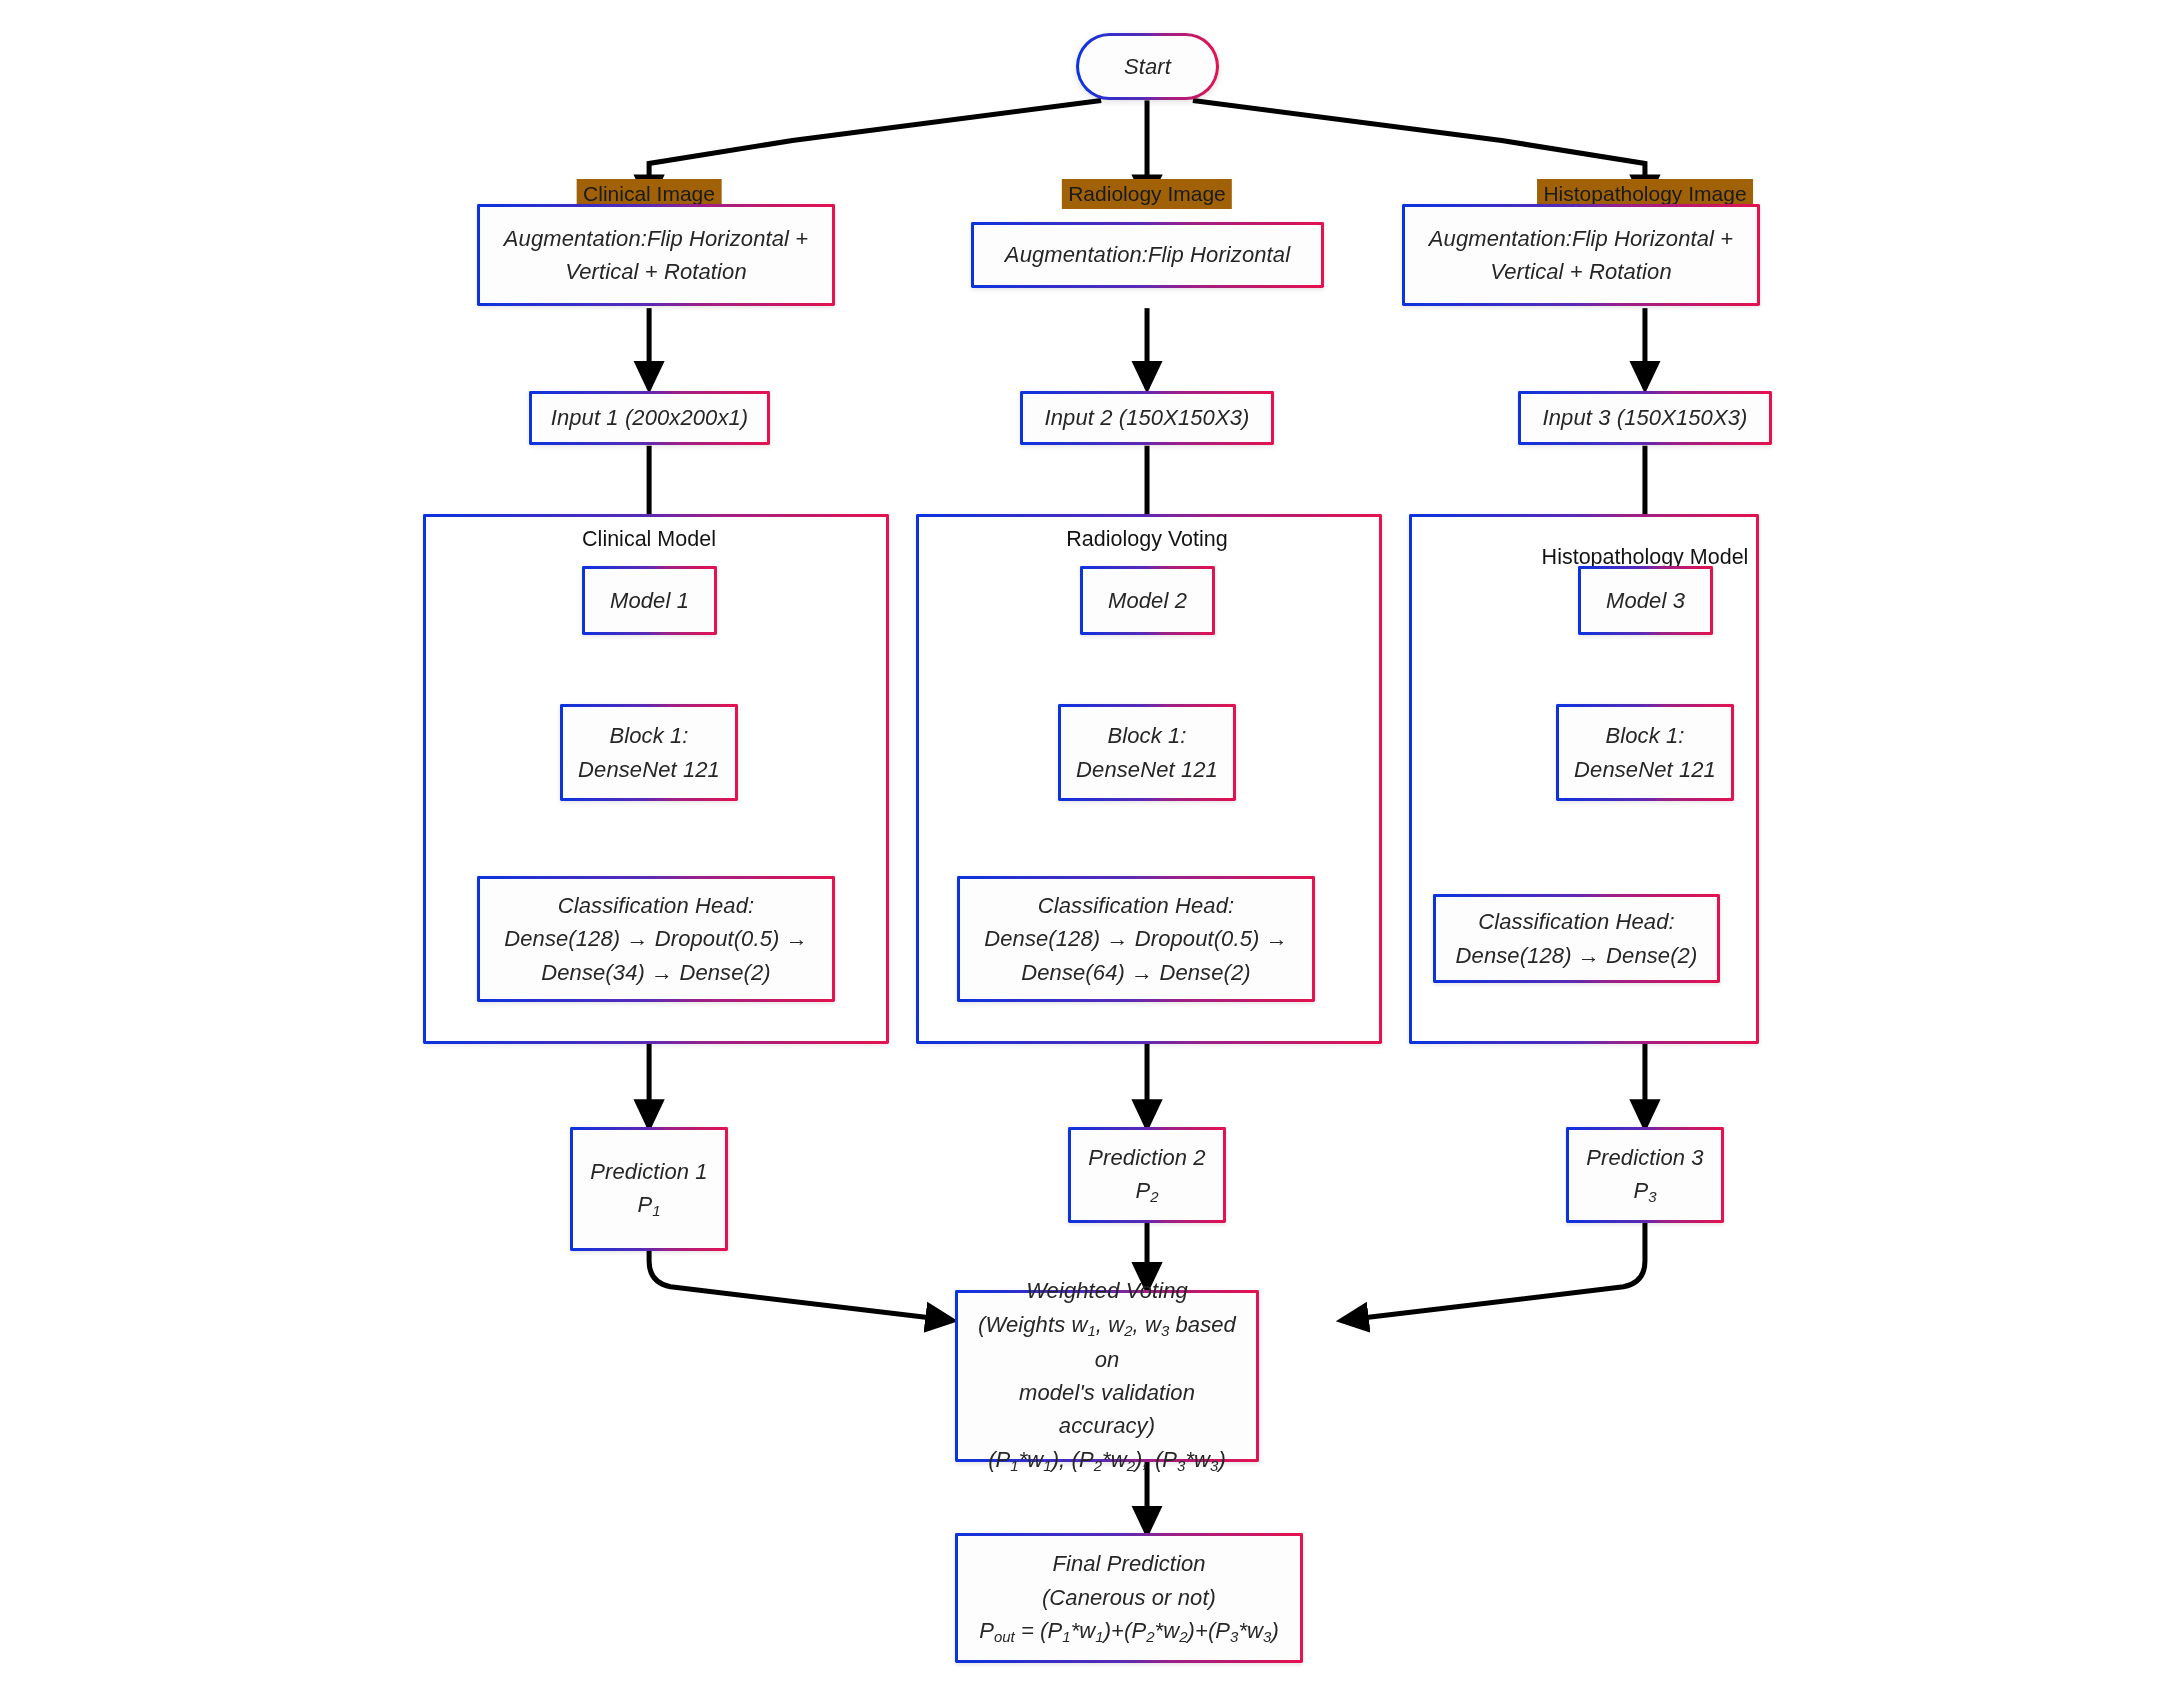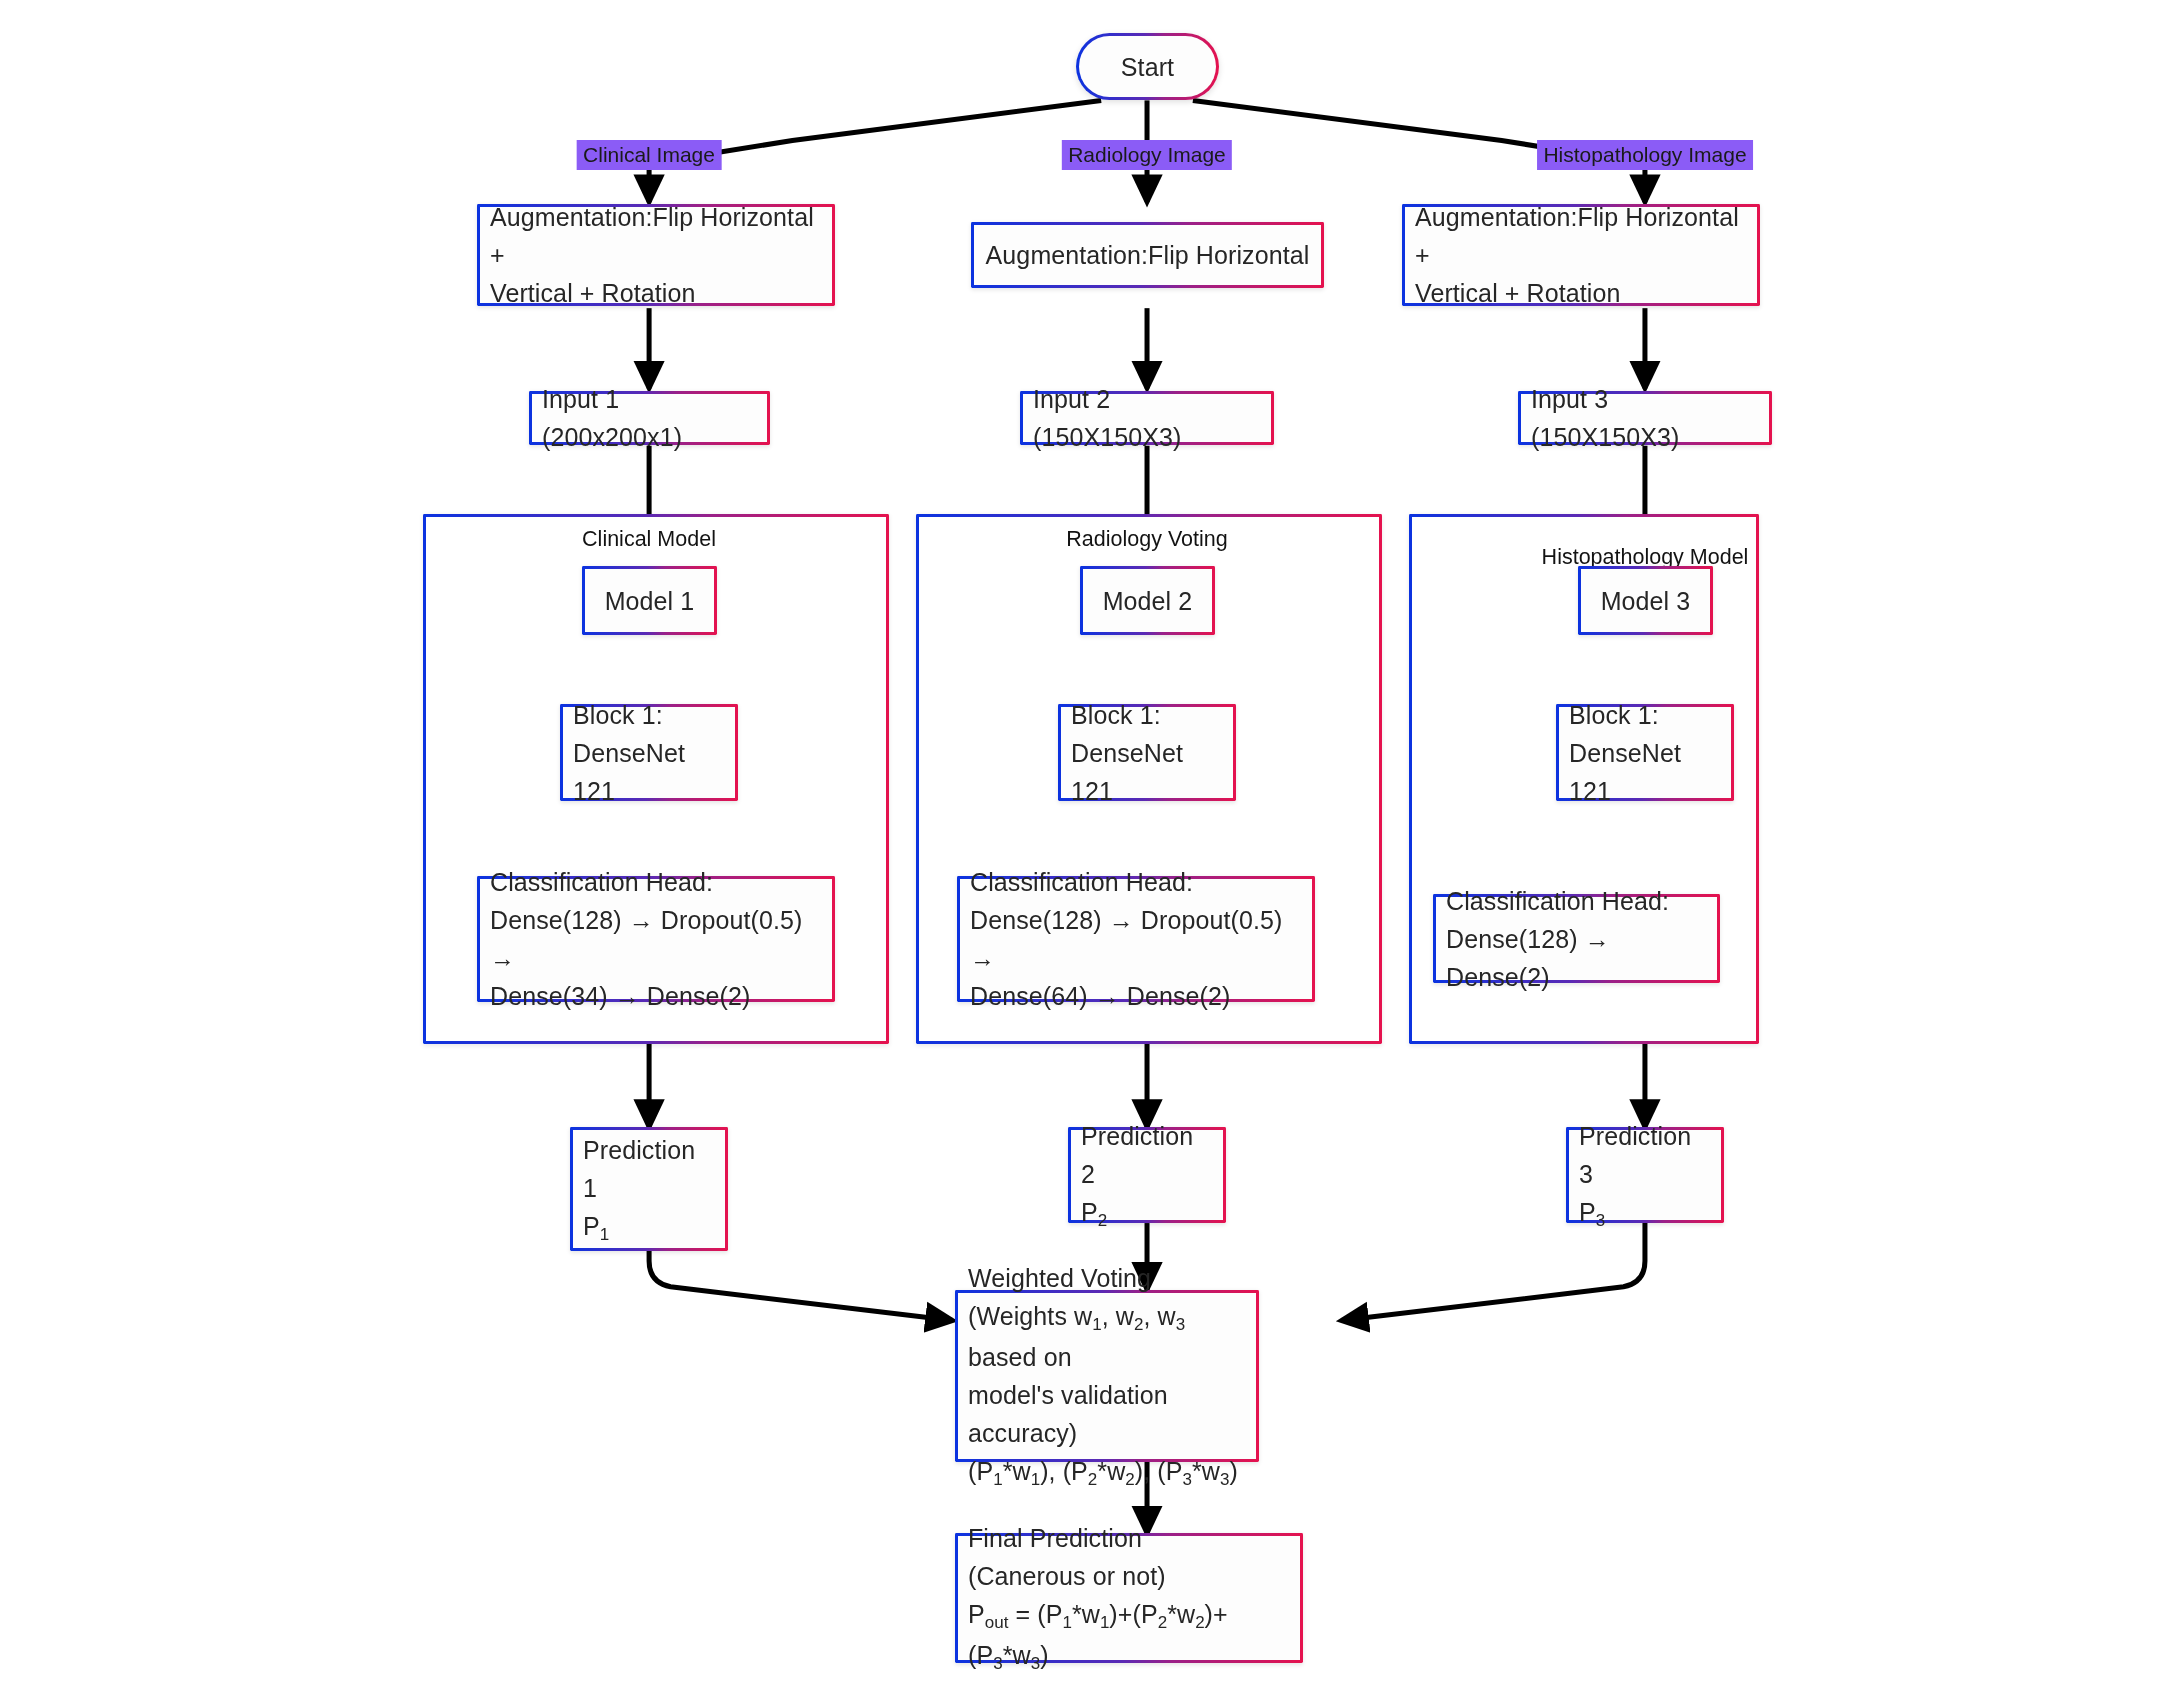--- a/index.html
+++ b/index.html
@@ -25,26 +25,27 @@
   .node {
     position: absolute;
     background:
       linear-gradient(#fdfdfd, #fdfdfd) padding-box,
       linear-gradient(90deg, #0b33e0 0%, #5a2ab5 48%, #9b2088 62%, #e5124e 100%) border-box;
     border: 3.6px solid transparent;
     border-radius: 1.4px;
     display: flex;
     align-items: center;
     justify-content: center;
-    text-align: left;
+    text-align: center;
     color: #262626;
-    font-size: 25px;
+    font-size: 22px;
     line-height: 1.52;
     letter-spacing: 0.1px;
     box-shadow: 0 1.4px 4.3px rgba(0,0,0,.10);
+    font-style: italic;
   }
   .node .txt { padding: 0 10px; white-space: pre-line; }
 
   .node.start {
     border-radius: 64px;
     box-shadow: 0 2.1px 6.4px rgba(0,0,0,.13);
   }
 
   
   .subgraph {
@@ -60,26 +61,27 @@
     position: absolute;
     color: #131313;
     font-size: 21.5px;
     white-space: nowrap;
     transform: translateX(-50%);
   }
 
   
   .edge-label {
     position: absolute;
-    background: #8b5cf6;
+    background: #a16207;
     color: #1a1a1a;
     font-size: 21px;
     padding: 2.9px 6.4px 3.6px;
     white-space: nowrap;
     transform: translateX(-50%);
+    margin-top: 39px;
   }
 
   sub { font-size: .68em; vertical-align: -.28em; letter-spacing: 0; }
 </style>
 </head>
 <body>
 
 <div id="canvas">
 
   <svg id="wires" viewBox="0 0 3047 2367">

